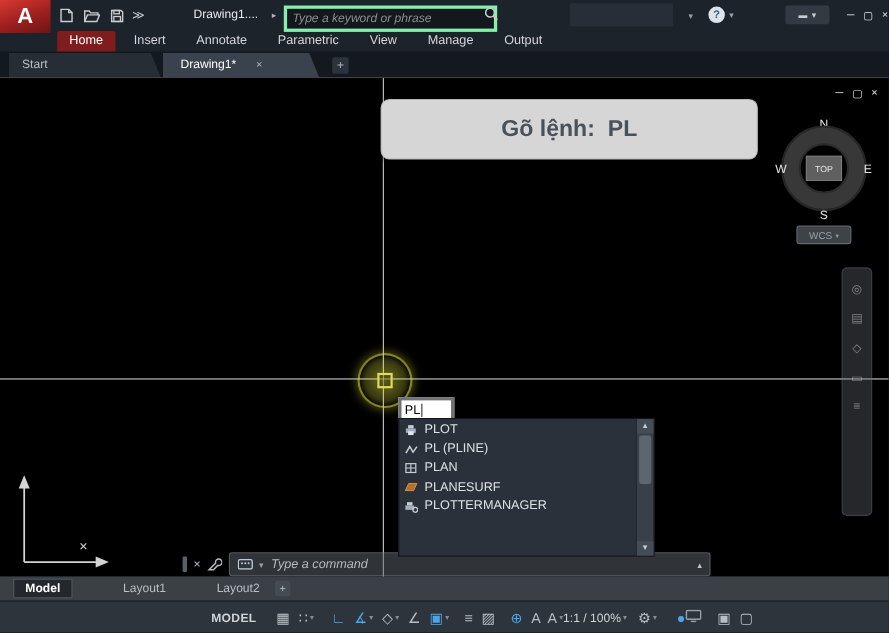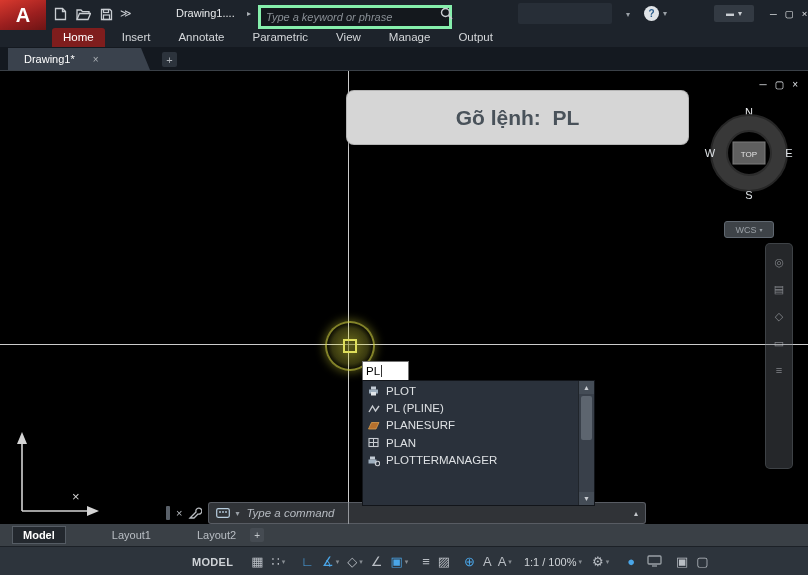--- a/index.html
+++ b/index.html
@@ -65,30 +65,30 @@
        box-shadow:0 0 8px 2px rgba(200,200,50,.35);z-index:3;}
   .pickbox{position:absolute;left:343px;top:268px;width:10px;height:10px;
        border:2px solid #dede5a;background:rgba(20,20,0,.25);z-index:4;}
   .banner{position:absolute;left:347px;top:20px;width:341px;height:53px;background:#d6d6d6;
        border-radius:7px;box-shadow:0 0 0 1px #b5b5b5, 0 2px 5px rgba(0,0,0,.5);
        display:flex;align-items:center;justify-content:center;
        color:#49525a;font-size:21px;font-weight:bold;z-index:10;}
   .viewcube{position:absolute;left:702px;top:30px;z-index:6;}
   .wcs-box{position:absolute;left:724px;top:134px;width:48px;height:15px;background:#3e4348;
        border:1px solid #606871;border-radius:3px;display:flex;align-items:center;justify-content:center;
-       gap:3px;color:#9aa0a6;font-size:9px;z-index:6;margin-top:16px;}
+       gap:3px;color:#9aa0a6;font-size:9px;z-index:6;}
   .navbar{position:absolute;left:765px;top:172px;width:26px;height:212px;
        background:rgba(105,112,120,.35);border:1px solid rgba(140,146,154,.25);border-radius:5px;
        display:flex;flex-direction:column;align-items:center;gap:14px;padding-top:12px;
        color:rgba(205,210,215,.55);font-size:11px;z-index:5;}
   .ucs{position:absolute;left:6px;top:360px;z-index:5;}
 
   
   .ac-input{position:absolute;left:362px;top:290px;width:42px;height:18px;background:#fff;
-       border:1px solid #737373;display:flex;align-items:center;padding-left:3px;
+       border:3px solid #737373;display:flex;align-items:center;padding-left:3px;
        font-size:11.5px;color:#000;z-index:11;}
   .ac-caret{width:1px;height:12px;background:#333;margin-left:1px;}
   .ac-list{position:absolute;left:362px;top:309px;width:231px;height:124px;background:#2a313b;
        border:1px solid #12151a;display:flex;z-index:11;}
   .ac-rows{flex:1;display:flex;flex-direction:column;padding-top:1px;}
   .ac-row{height:17.4px;display:flex;align-items:center;gap:6px;padding-left:4px;
        font-size:11.5px;color:#dde0e3;white-space:nowrap;}
   .ac-row svg{flex:none;}
   .ac-scroll{width:15px;background:#39404a;border-left:1px solid #20252b;display:flex;
        flex-direction:column;align-items:stretch;}
@@ -122,21 +122,21 @@
   
   .statusbar{position:absolute;left:0;top:546px;width:808px;height:29px;background:#2d343c;
        border-top:1px solid #1c2127;display:flex;align-items:center;padding:0 10px 0 192px;
        color:#cfd3d7;font-size:11px;z-index:30;}
   .sb-text{font-weight:bold;letter-spacing:.3px;}
   .sb-icon{font-size:13px;color:#b9bec4;line-height:1;}
   .sb-icon.blue{color:#4aa6e8;}
   .sb-caret{color:#878d93;font-size:7px;margin-left:2px;}
   .sb-group{display:flex;align-items:center;}
   .ml6{margin-left:6px;}.ml8{margin-left:8px;}.ml10{margin-left:10px;}
-  .ml12{margin-left:12px;}.ml14{margin-left:14px;}.ml16{margin-left:16px;}.ml18{margin-left:18px;}
+  .ml12{margin-left:0;}.ml14{margin-left:14px;}.ml16{margin-left:16px;}.ml18{margin-left:18px;}
   .sb-scale{font-size:11px;color:#cfd3d7;}
 </style>
 </head>
 <body>
 
 <div id="app">
 
   <div class="titlebar">
     <div class="logo">A</div>
     <div class="qat">
@@ -187,20 +187,23 @@
     <span class="rtab active">Home</span>
     <span class="rtab">Insert</span>
     <span class="rtab">Annotate</span>
     <span class="rtab">Parametric</span>
     <span class="rtab">View</span>
     <span class="rtab">Manage</span>
     <span class="rtab">Output</span>
   </div>
 
   <div class="file-tabs">
+    <div class="ftab">
+      <span>Start</span>
+    </div>
     <div class="ftab active">
       <span>Drawing1*</span>
       <span class="tab-close">×</span>
     </div>
     <div class="new-tab-btn">+</div>
   </div>
 
   <div class="canvas">
 
     <div class="dw-controls">
@@ -268,31 +271,31 @@
           <span>PLOT</span>
         </div>
         <div class="ac-row">
           <svg width="13" height="13" viewBox="0 0 13 13">
             <path d="M2 10 L5.5 4 L8.5 9 L12 4" fill="none" stroke="#c9cdd2" stroke-width="1.4"></path>
           </svg>
           <span>PL (PLINE)</span>
         </div>
         <div class="ac-row">
           <svg width="13" height="13" viewBox="0 0 13 13">
-            <polygon points="1.5,10 4.5,3.5 12,3.5 9,10" fill="#b5702d" stroke="#d99e4f" stroke-width="0.8"></polygon>
-          </svg>
-          <span>PLANESURF</span>
-        </div>
-        <div class="ac-row">
-          <svg width="13" height="13" viewBox="0 0 13 13">
             <rect x="2" y="2.5" width="9" height="8" fill="none" stroke="#c9cdd2" stroke-width="1.1"></rect>
             <line x1="2" y1="6.5" x2="11" y2="6.5" stroke="#c9cdd2" stroke-width="1"></line>
             <line x1="6.5" y1="2.5" x2="6.5" y2="10.5" stroke="#c9cdd2" stroke-width="1"></line>
           </svg>
           <span>PLAN</span>
+        </div>
+        <div class="ac-row">
+          <svg width="13" height="13" viewBox="0 0 13 13">
+            <polygon points="1.5,10 4.5,3.5 12,3.5 9,10" fill="#b5702d" stroke="#d99e4f" stroke-width="0.8"></polygon>
+          </svg>
+          <span>PLANESURF</span>
         </div>
         <div class="ac-row">
           <svg width="13" height="13" viewBox="0 0 13 13">
             <rect x="1.5" y="5.5" width="8" height="4" fill="#9fb0bf"></rect>
             <rect x="3" y="2.5" width="5" height="3" fill="#c3ccd5"></rect>
             <circle cx="10.5" cy="9.5" r="2.2" fill="none" stroke="#c9cdd2" stroke-width="1.1"></circle>
           </svg>
           <span>PLOTTERMANAGER</span>
         </div>
       </div>

